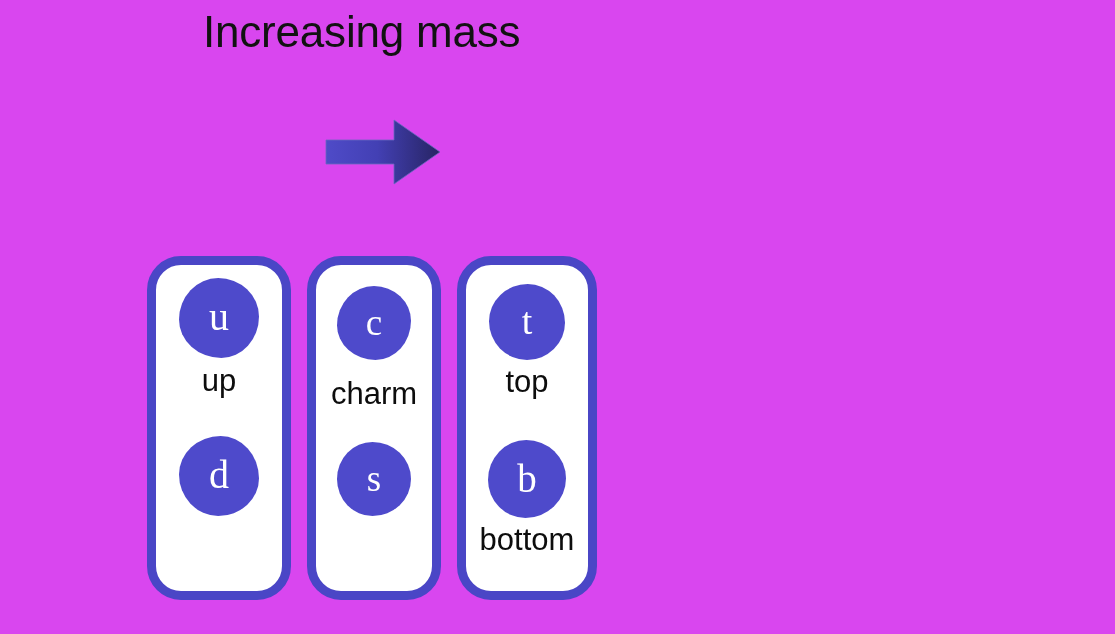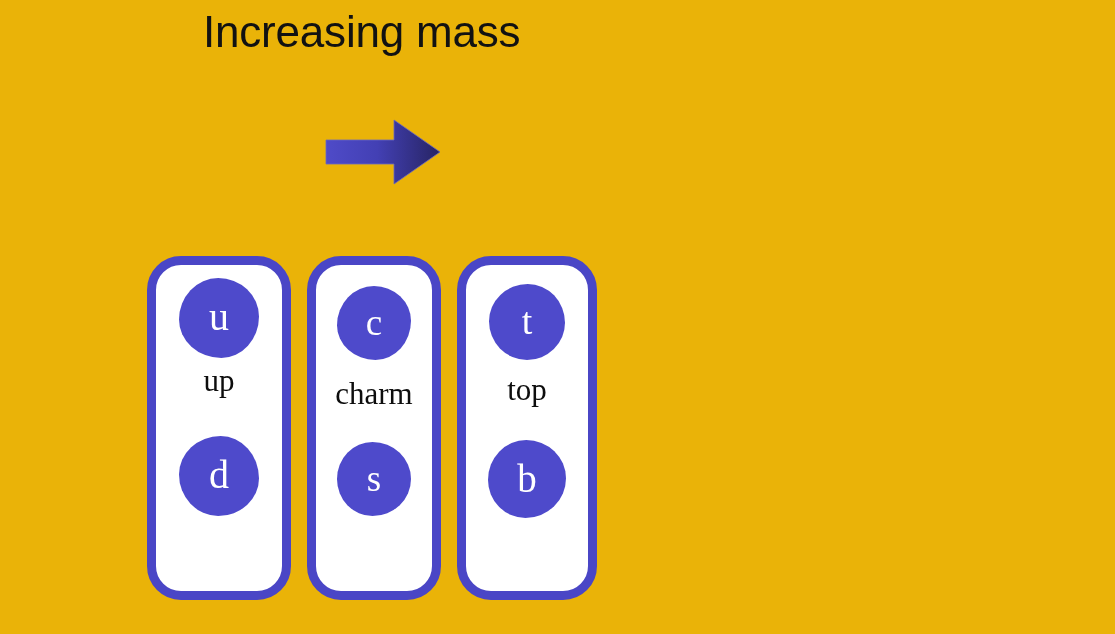--- a/index.html
+++ b/index.html
@@ -4,21 +4,21 @@
 <style>
   html, body {
     margin: 0;
     padding: 0;
     background: #ffffff;
   }
   #canvas {
     position: relative;
     width: 1115px;
     height: 634px;
-    background: #eab308;
+    background: #d946ef;
     overflow: hidden;
     font-family: "Liberation Sans", sans-serif;
   }
 
   
   #title {
     position: absolute;
     left: 203px;
     top: 8px;
     font-family: "Liberation Sans", sans-serif;
@@ -77,21 +77,21 @@
     line-height: 1;
     filter: blur(0.4px);
   }
   .blob span {
     display: block;
     transform: translateY(-1px);
     filter: blur(0px);
   }
   .quark-label {
     margin-top: 6px;
-    font-family: Liberation Serif, serif;
+    font-family: Liberation Sans, sans-serif;
     font-size: 31px;
     color: #0d0d0d;
     white-space: nowrap;
     line-height: 1.05;
   }
 
   
   #quark-up       { left: 124px; top: 278px; }
   #quark-up .blob { width: 80px; height: 80px; border-radius: 49% 51% 47% 53% / 52% 48% 52% 48%; font-size: 40px; }
   #quark-up .quark-label { margin-top: 7px; }
@@ -103,21 +103,21 @@
   #quark-charm       { left: 279px; top: 286px; }
   #quark-charm .blob { width: 74px; height: 74px; border-radius: 50% 50% 48% 52% / 53% 47% 53% 47%; font-size: 37px; }
   #quark-charm .quark-label { margin-top: 18px; }
 
   #quark-strange       { left: 279px; top: 442px; }
   #quark-strange .blob { width: 74px; height: 74px; border-radius: 48% 52% 52% 48% / 50% 50% 50% 50%; font-size: 37px; }
   #quark-strange .quark-label { margin-top: 6px; }
 
   #quark-top       { left: 432px; top: 284px; }
   #quark-top .blob { width: 76px; height: 76px; border-radius: 51% 49% 50% 50% / 49% 51% 49% 51%; font-size: 38px; }
-  #quark-top .quark-label { margin-top: 14px; }
+  #quark-top .quark-label { margin-top: 6px; }
 
   #quark-bottom       { left: 432px; top: 440px; }
   #quark-bottom .blob { width: 78px; height: 78px; border-radius: 49% 51% 52% 48% / 51% 49% 51% 49%; font-size: 39px; }
   #quark-bottom .quark-label { margin-top: 6px; }
 </style>
 </head>
 <body>
 
 <div id="canvas">
 
@@ -170,15 +170,16 @@
     <div class="blob">
       <span>t</span>
     </div>
     <div class="quark-label">top</div>
   </div>
 
   <div class="quark" id="quark-bottom">
     <div class="blob">
       <span>b</span>
     </div>
+    <div class="quark-label">bottom</div>
   </div>
 
 </div>
 
 </body></html>

